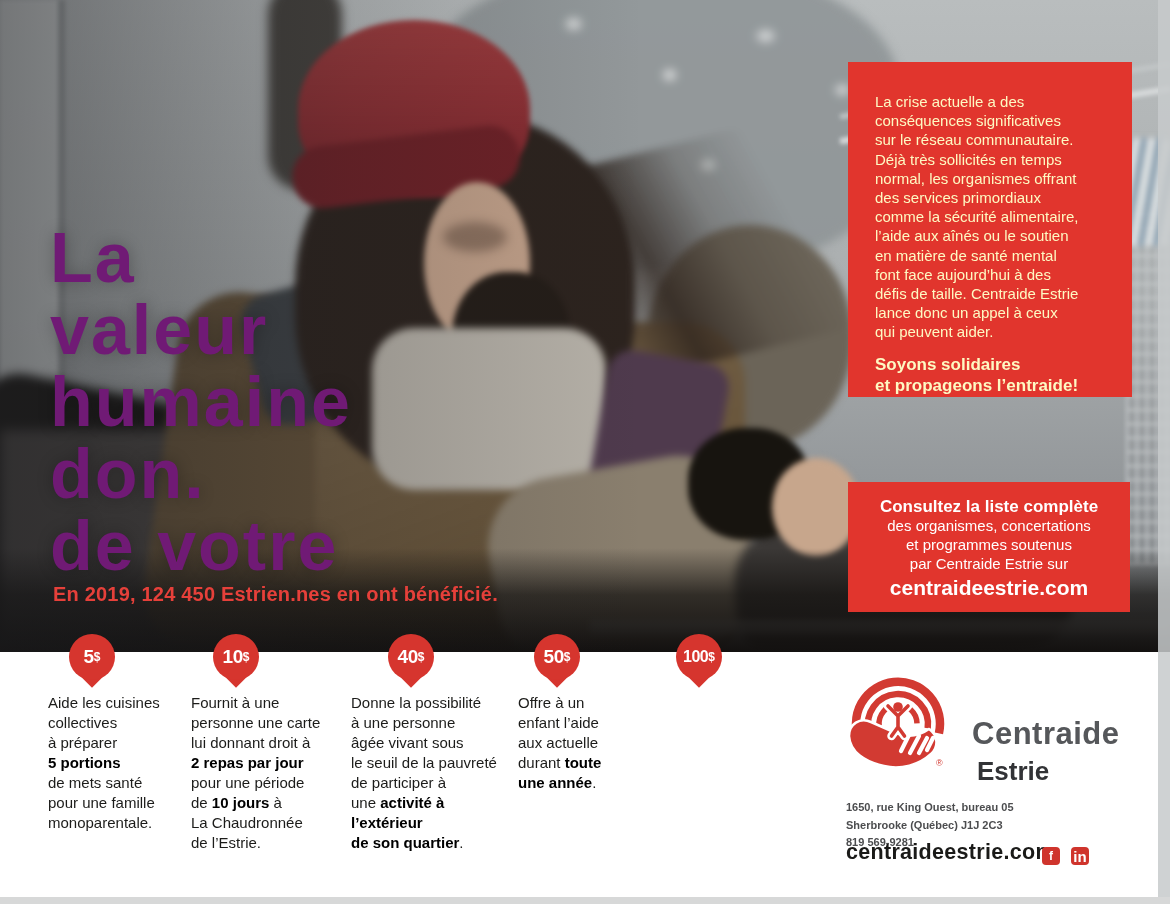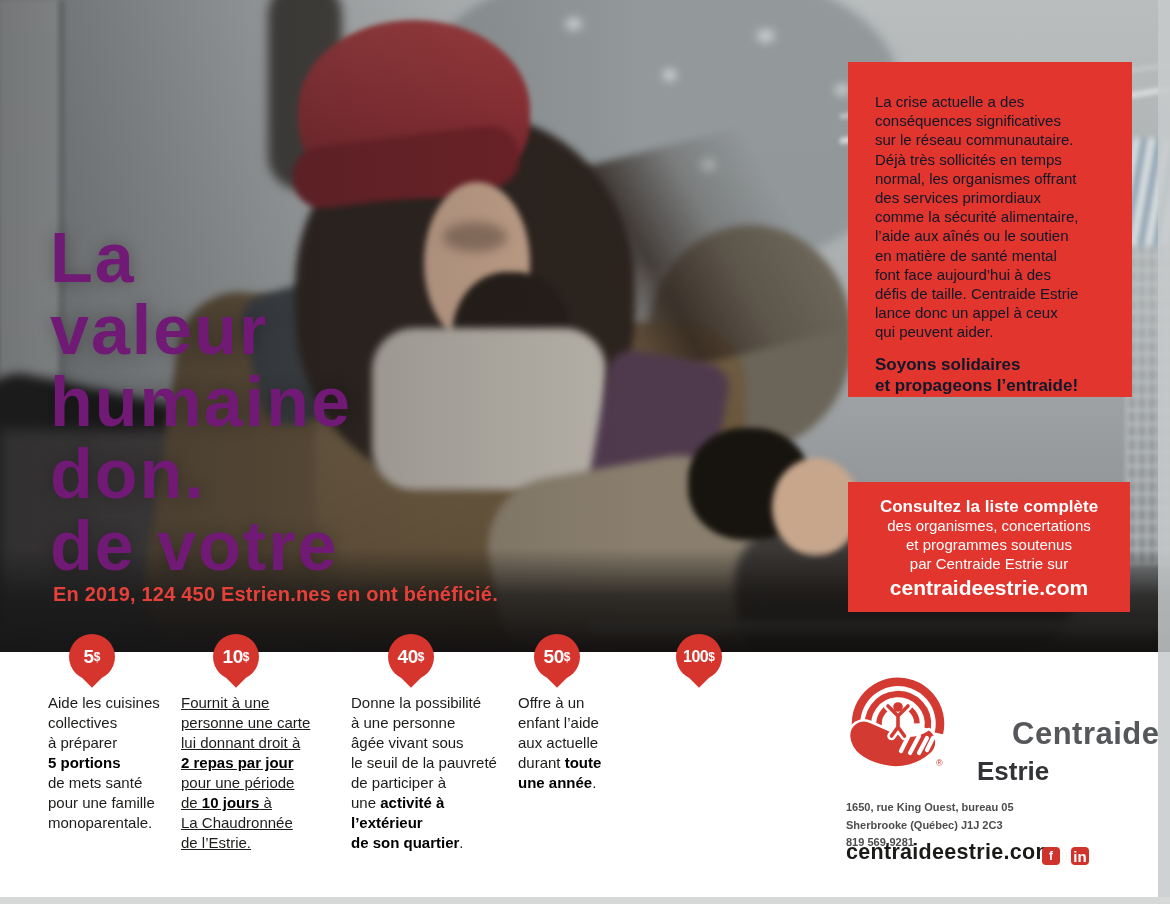--- a/index.html
+++ b/index.html
@@ -67,21 +67,21 @@
   .vignette{left:0;top:0;width:1170px;height:652px;
     background:linear-gradient(90deg,rgba(28,29,32,.5) 0%,rgba(28,29,32,.18) 30%,rgba(28,29,32,0) 55%);}
 
   
   .hero-title{left:50px;top:222px;color:#701a75;font-weight:bold;font-size:70px;line-height:72px;
     letter-spacing:2px;text-shadow:0 0 16px rgba(0,0,0,.28);z-index:4;}
   .hero-sub{left:53px;top:583px;color:#e6403a;font-weight:bold;font-size:20px;letter-spacing:.2px;z-index:4;}
 
   
   .crisis-box{left:848px;top:62px;width:284px;height:335px;background:#e1352d;box-sizing:border-box;
-    padding:30px 15px 0 27px;z-index:4;color:#0f172a;}
+    padding:30px 15px 0 27px;z-index:4;color:#fef9c3;}
   .crisis-body{font-size:15px;line-height:19.2px;white-space:pre-line;}
   .crisis-slogan{margin-top:12px;font-weight:bold;font-size:17px;line-height:21px;white-space:pre-line;}
   .consult-box{left:848px;top:482px;width:282px;height:130px;background:#e1352d;box-sizing:border-box;
     padding-top:15px;z-index:4;color:#fff;text-align:center;}
   .consult-title{font-weight:bold;font-size:17px;line-height:19px;}
   .consult-body{font-size:15px;line-height:19px;white-space:pre-line;}
   .consult-site{font-weight:bold;font-size:21px;margin-top:3px;}
 
   
   .band{position:absolute;left:0;top:652px;width:1170px;height:252px;background:#ffffff;}
@@ -90,21 +90,21 @@
     display:flex;align-items:center;justify-content:center;color:#fff;font-weight:bold;}
   .pin .tail{position:absolute;left:14px;top:32px;width:18px;height:18px;background:#d6352e;transform:rotate(45deg);}
   .pin .amt{font-size:19px;letter-spacing:-0.5px;}
   .pin .cur{font-size:12px;vertical-align:6px;}
   .pin.small .amt{font-size:16px;}
   .donation-text{position:absolute;top:693px;width:158px;color:#1c1c1a;font-size:15px;line-height:20px;z-index:5;}
   .donation-text .b{font-weight:bold;color:#000;}
 
   
   .logo-svg{left:842px;top:674px;z-index:5;}
-  .brand-name{left:1012px;top:716px;font-weight:bold;font-size:31px;color:#55575a;letter-spacing:.5px;z-index:5;}
+  .brand-name{left:972px;top:716px;font-weight:bold;font-size:31px;color:#55575a;letter-spacing:.5px;z-index:5;}
   .brand-region{left:977px;top:756px;font-weight:bold;font-size:26px;color:#323336;z-index:5;}
   .brand-address{left:846px;top:799px;font-weight:bold;font-size:11px;line-height:17.5px;color:#4c4d4f;white-space:pre-line;z-index:5;}
   .brand-site{left:846px;top:840px;font-weight:bold;font-size:21.5px;color:#19191七7;color:#1a1a18;letter-spacing:.3px;z-index:5;}
   .social{position:absolute;top:847px;width:18px;height:18px;border-radius:4px;background:#cf342c;color:#fff;
     display:flex;align-items:center;justify-content:center;font-weight:bold;z-index:6;}
   .social.fb{left:1042px;font-size:12px;}
   .social.li{left:1071px;font-size:15px;letter-spacing:.2px;}
 
   
   .edge-right{position:absolute;right:0;top:0;width:12px;height:904px;background:#c7cacb;opacity:.85;z-index:7;}
@@ -228,21 +228,21 @@
 
   <div class="donation-text" style="left:48px;">
       <div class="tline"><span>Aide les cuisines</span></div>
       <div class="tline"><span>collectives</span></div>
       <div class="tline"><span>à préparer</span></div>
       <div class="tline"><span class="b">5 portions</span></div>
       <div class="tline"><span>de mets santé</span></div>
       <div class="tline"><span>pour une famille</span></div>
       <div class="tline"><span>monoparentale.</span></div>
     </div>
-  <div class="donation-text" style="left:181px;text-decoration:underline;">
+  <div class="donation-text" style="left:191px;">
       <div class="tline"><span>Fournit à une</span></div>
       <div class="tline"><span>personne une carte</span></div>
       <div class="tline"><span>lui donnant droit à</span></div>
       <div class="tline"><span class="b">2 repas par jour</span></div>
       <div class="tline"><span>pour une période</span></div>
       <div class="tline"><span>de </span><span class="b">10 jours</span><span> à</span></div>
       <div class="tline"><span>La Chaudronnée</span></div>
       <div class="tline"><span>de l’Estrie.</span></div>
     </div>
   <div class="donation-text" style="left:351px;width:168px;">

